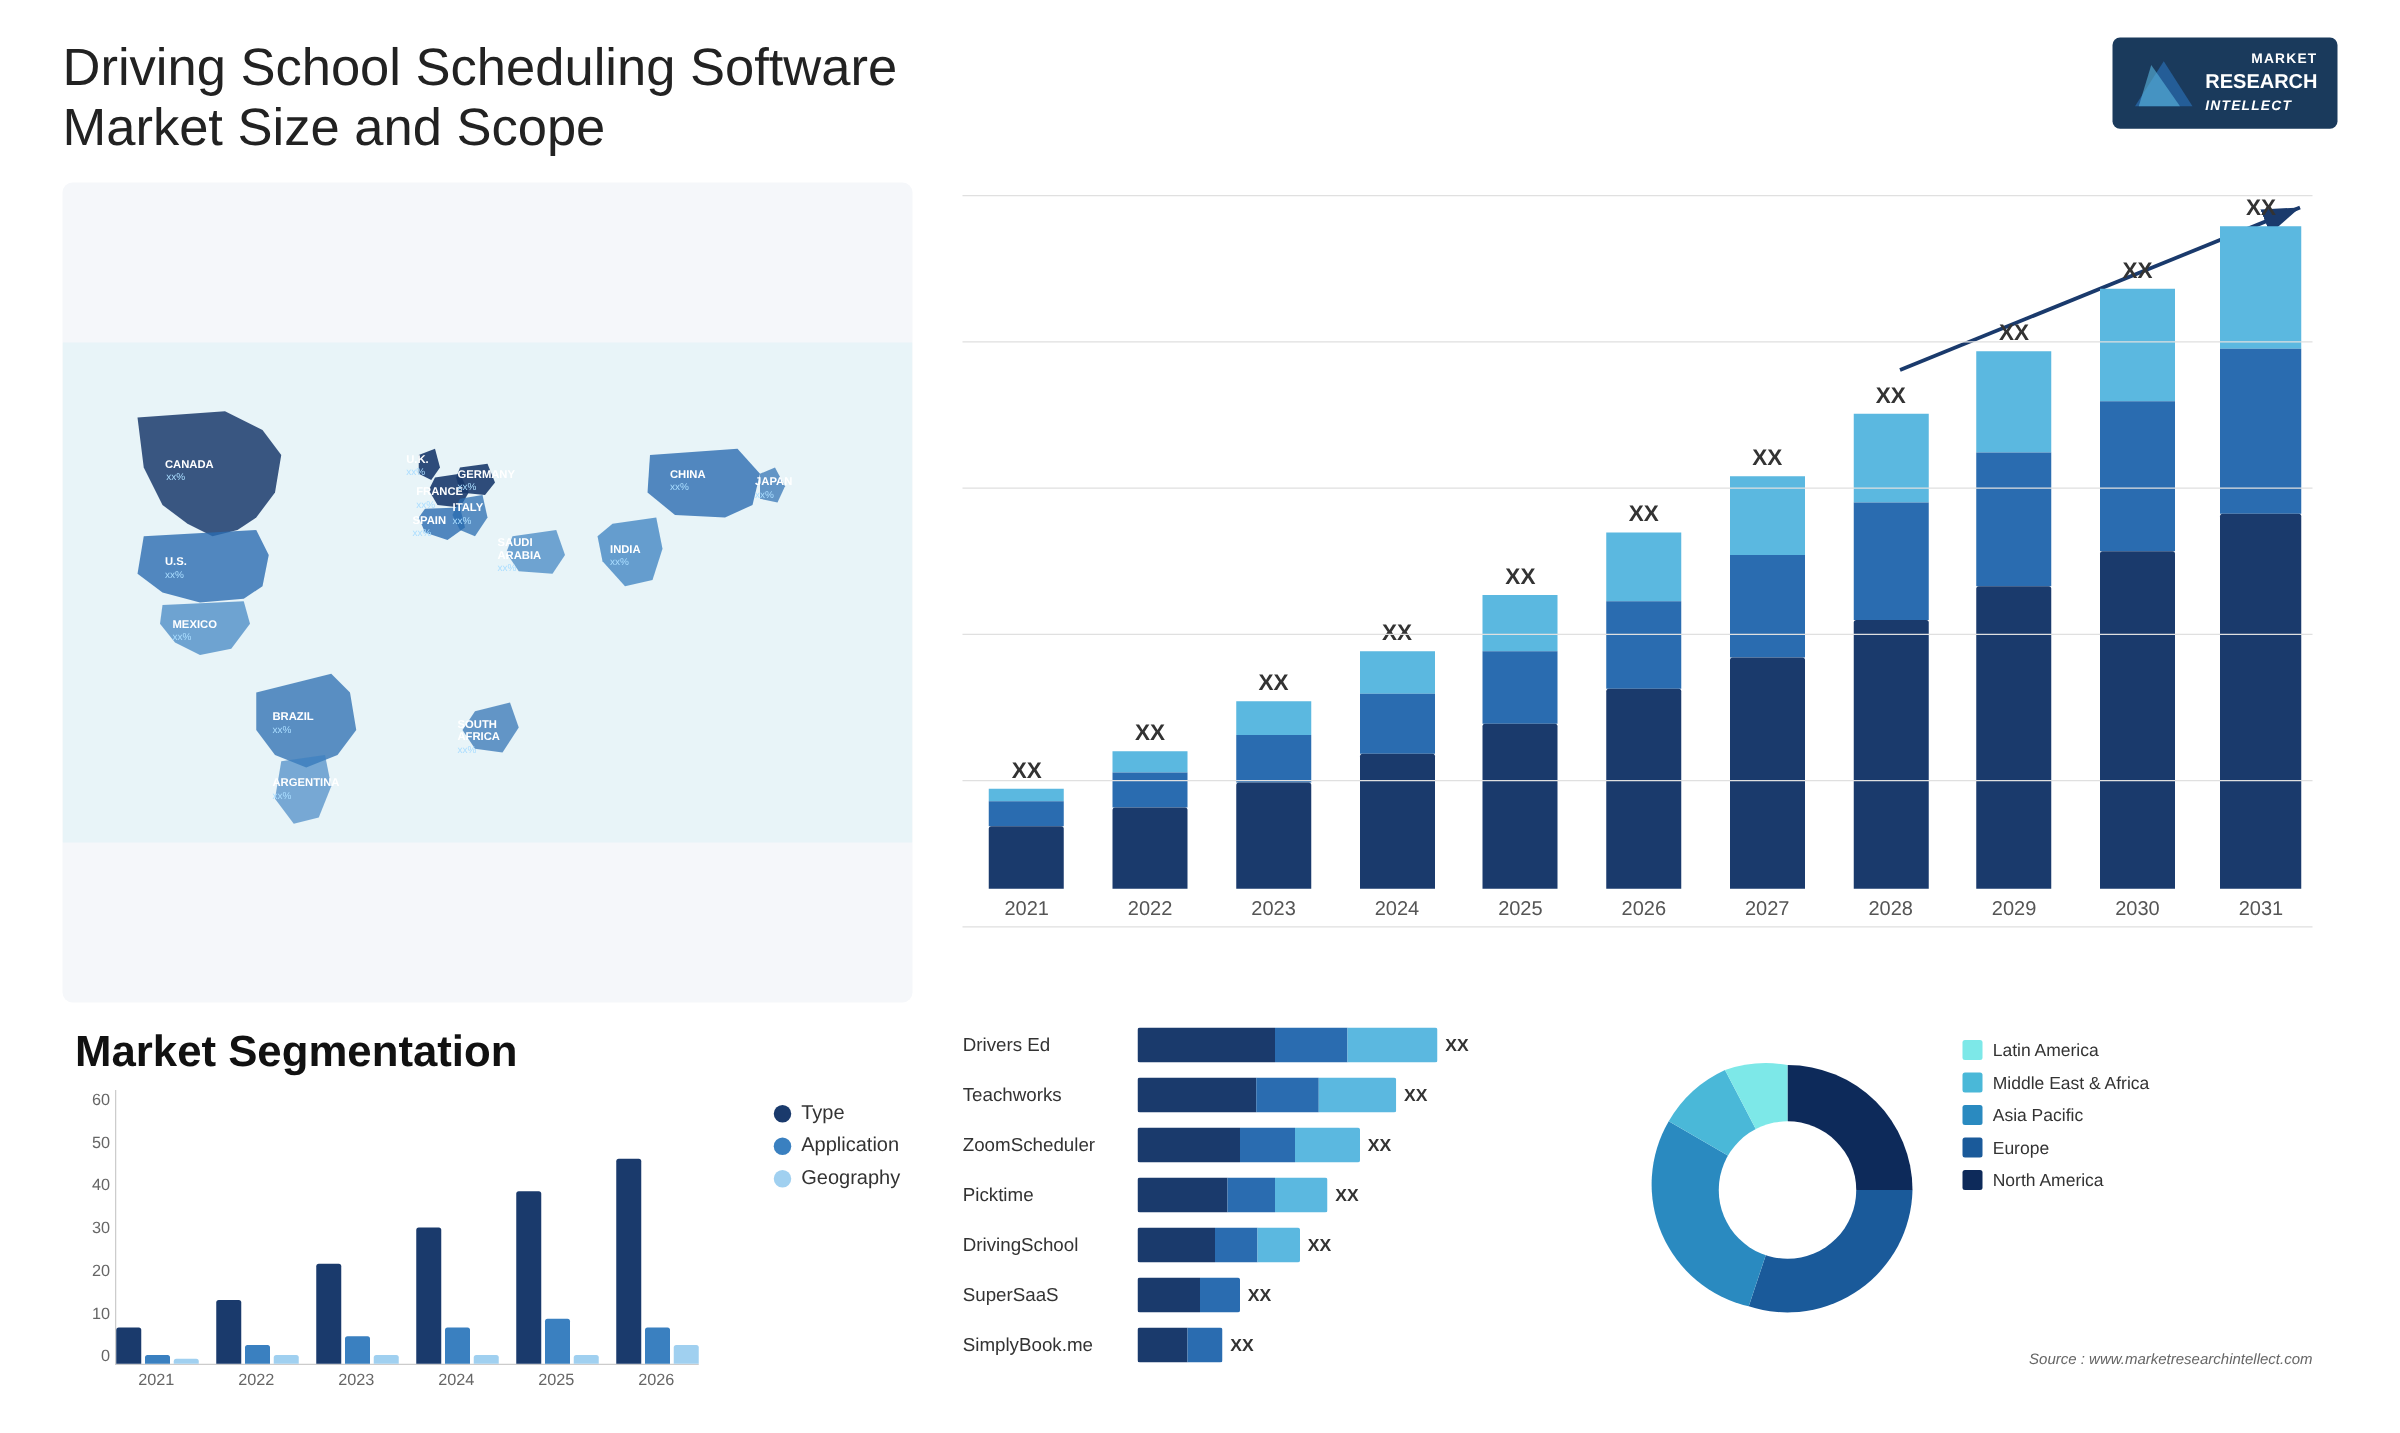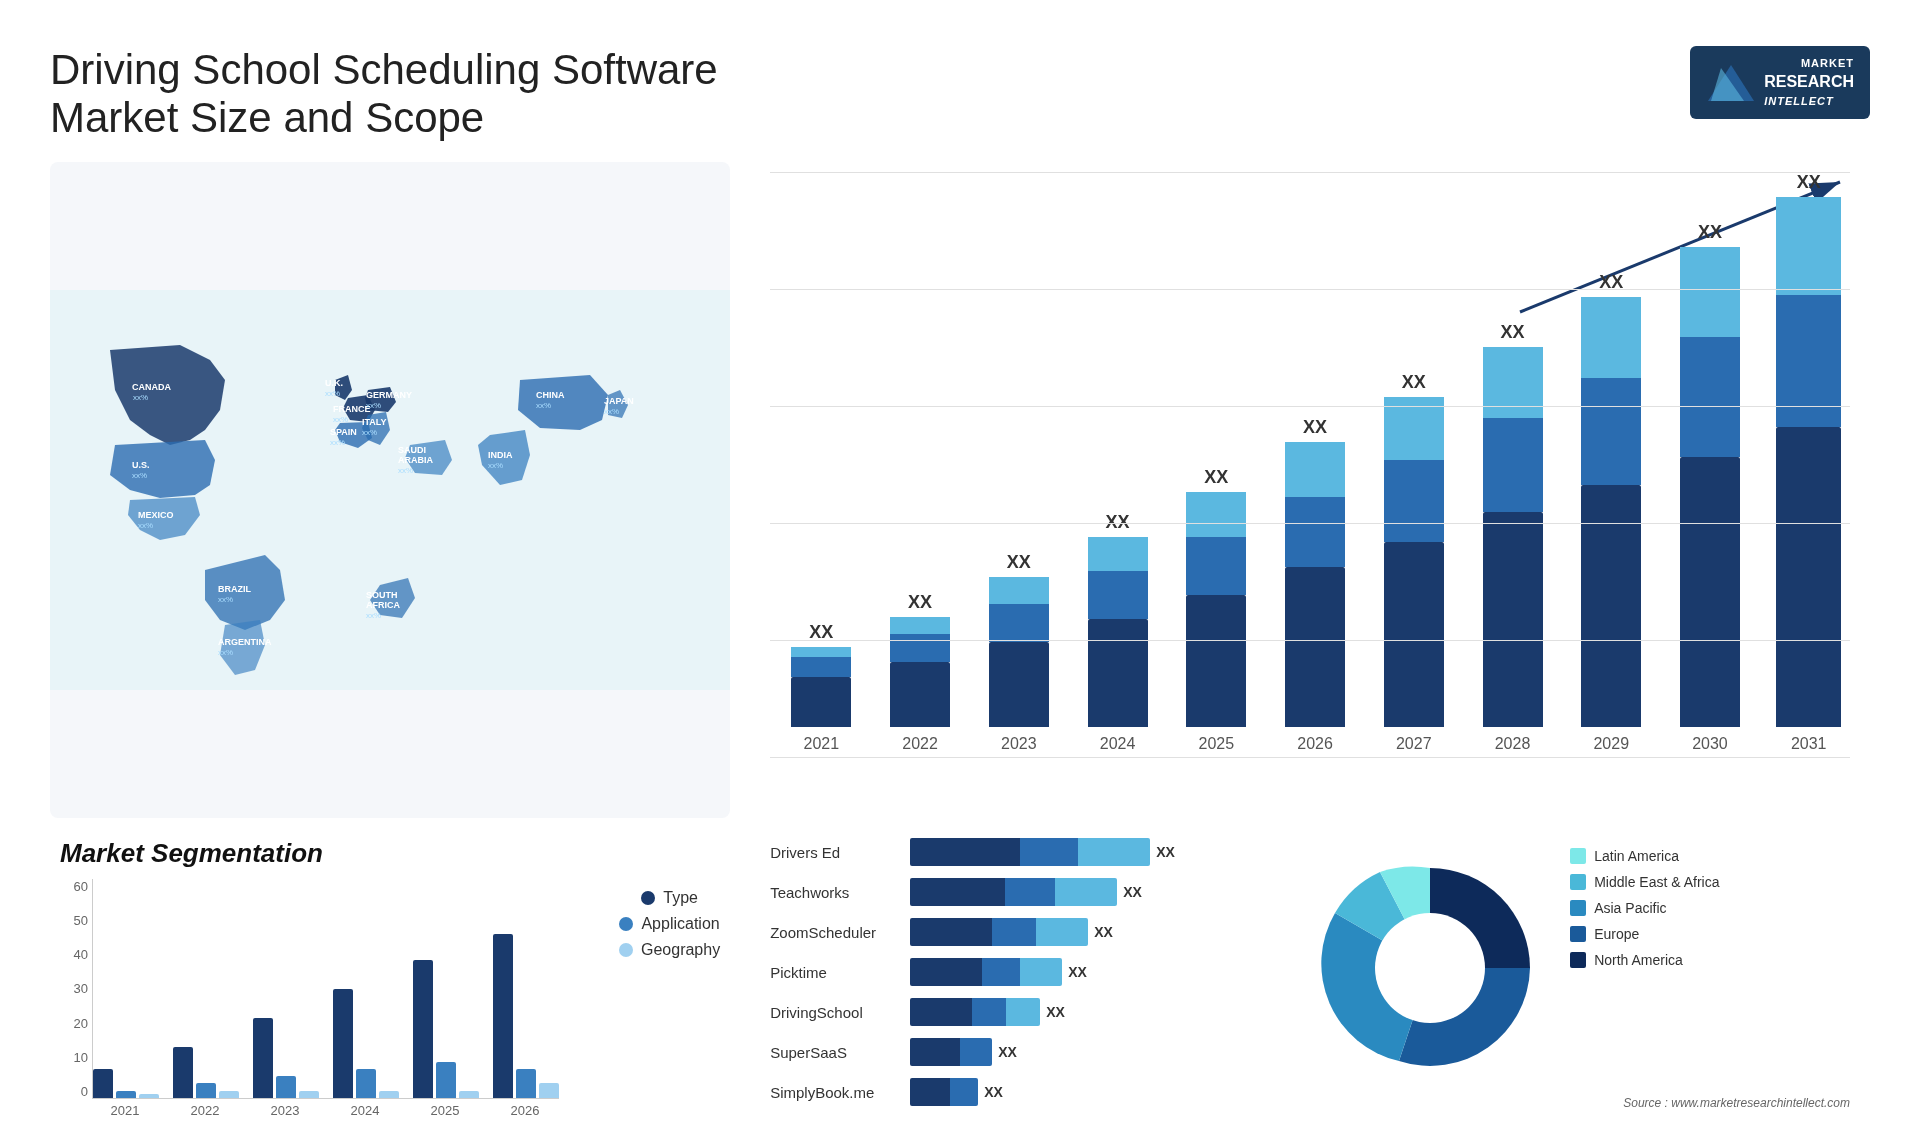--- a/index.html
+++ b/index.html
@@ -7,21 +7,21 @@
       width: 1920px;
       height: 1146px;
       background: #fff;
       font-family: Arial, sans-serif;
       overflow: hidden;
     }
 
     .page-container {
       width: 1920px;
       height: 1146px;
-      padding: 46px 50px;
+      padding: 30px 50px;
       display: flex;
       flex-direction: column;
     }
 
     
     .header {
       display: flex;
       justify-content: space-between;
       align-items: flex-start;
       margin-bottom: 20px;
@@ -117,33 +117,31 @@
       gap: 20px;
       height: 340px;
     }
 
     
     .segmentation-container {
       flex: 0 0 480px;
       padding: 10px;
     }
     .section-title {
-      font-size: 26px;
+      font-size: 35px;
       font-weight: bold;
       color: #111;
       margin-bottom: 10px;
-      font-style: italic;
     }
     .seg-legend {
       display: flex;
       flex-direction: column;
       gap: 8px;
       margin-top: 10px;
       margin-left: 40px;
-      align-items: center;
     }
     .legend-item {
       display: flex;
       align-items: center;
       gap: 8px;
       font-size: 16px;
       color: #333;
     }
     .legend-dot {
       width: 14px;

